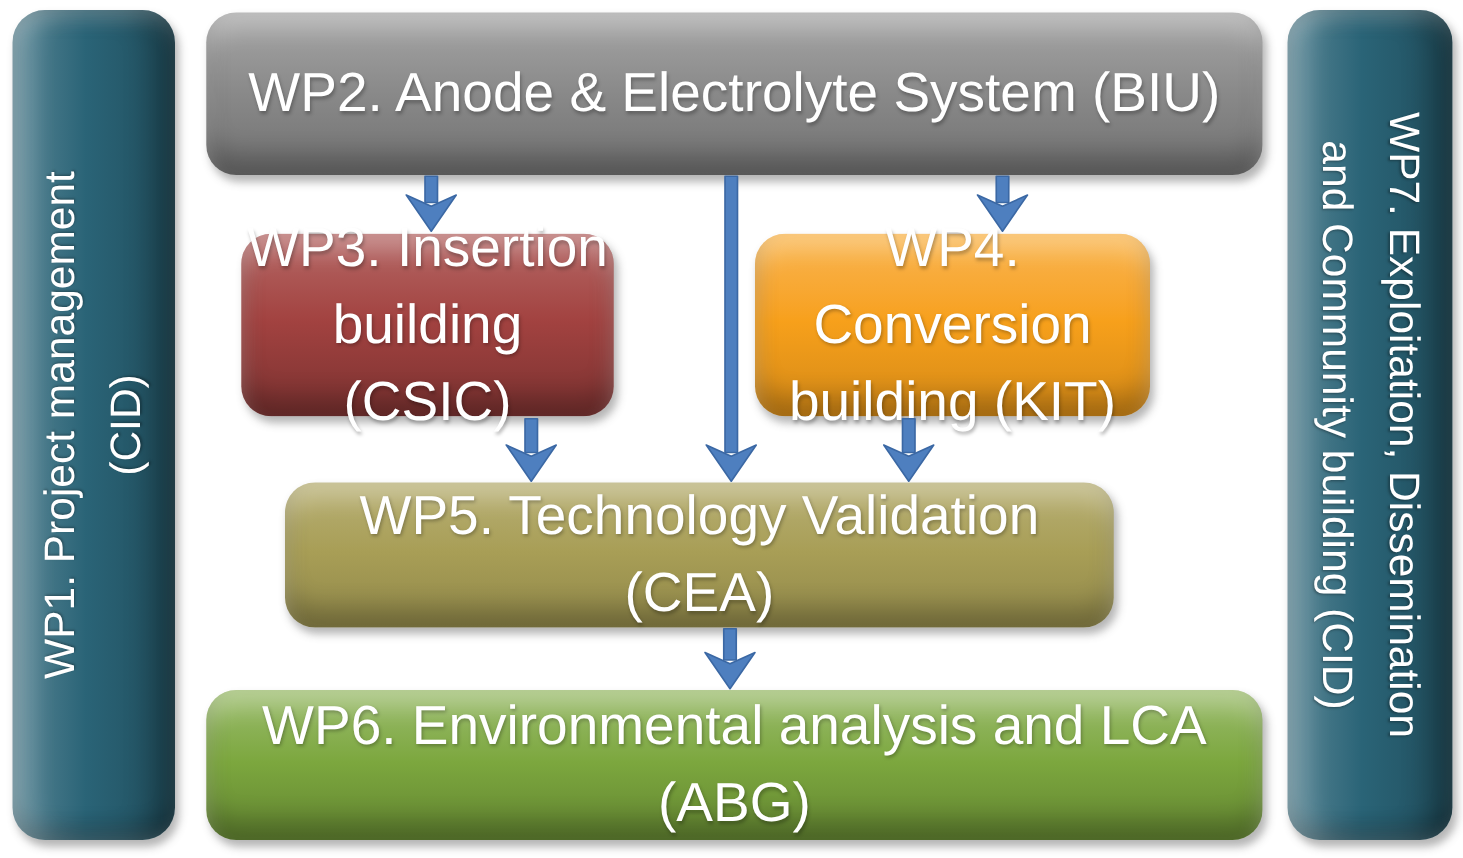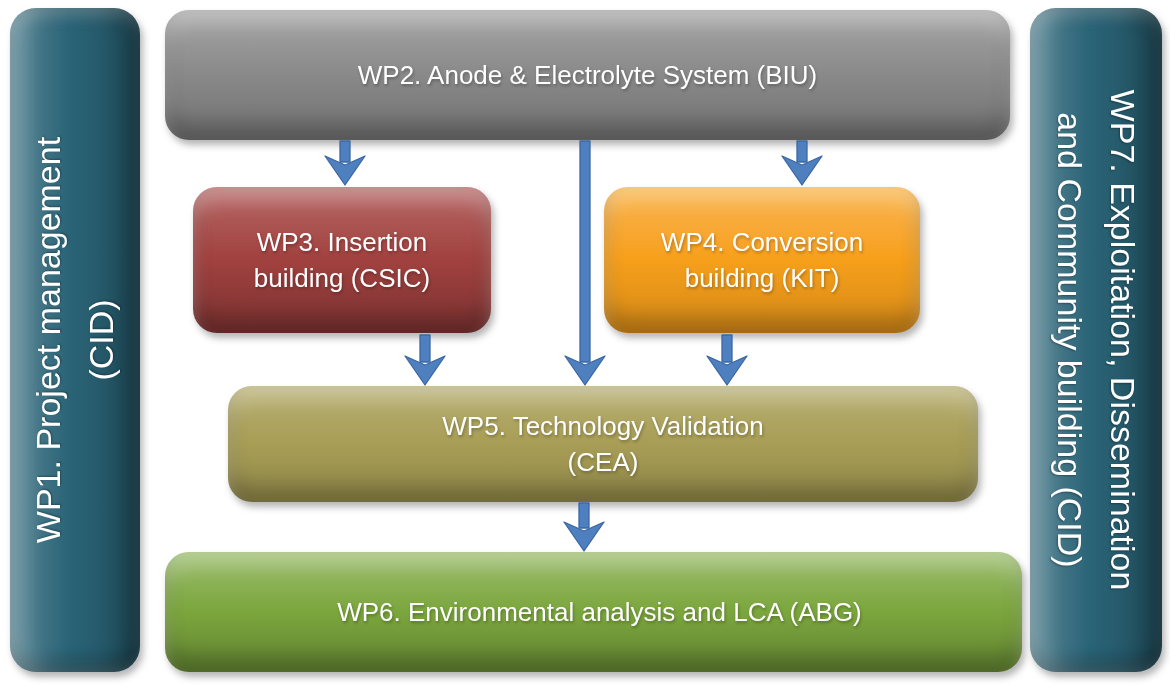--- a/index.html
+++ b/index.html
@@ -51,33 +51,33 @@
          color-mix(in srgb,var(--wp4-color),black 14%) 100%);}
   .wp5{background:var(--wp5-color);
        background-image:linear-gradient(180deg,
          color-mix(in srgb,var(--wp5-color),white 18%) 0%,
          var(--wp5-color) 48%,
          color-mix(in srgb,var(--wp5-color),black 14%) 100%);}
   .wp6{background:var(--wp6-color);
        background-image:linear-gradient(180deg,
          color-mix(in srgb,var(--wp6-color),white 24%) 0%,
          var(--wp6-color) 48%,
-         color-mix(in srgb,var(--wp6-color),black 20%) 100%);padding-left:12px;}
+         color-mix(in srgb,var(--wp6-color),black 20%) 100%);}
 
   
   .pos-wp1{left:10px;top:8px;width:130px;height:664px;}
   .pos-wp7{left:1030px;top:8px;width:132px;height:664px;}
   .pos-wp2{left:165px;top:10px;width:845px;height:130px;}
   .pos-wp3{left:193px;top:187px;width:298px;height:146px;}
   .pos-wp4{left:604px;top:187px;width:316px;height:146px;}
-  .pos-wp5{left:228px;top:386px;width:750px;height:116px;}
+  .pos-wp5{left:228px;top:386px;width:663px;height:116px;}
   .pos-wp6{left:165px;top:552px;width:845px;height:120px;}
 
   
-  .label{font-size:26px;line-height:1.4;text-shadow:1px 2px 3px rgba(0,0,0,0.28);}
+  .label{font-size:44px;line-height:1.4;text-shadow:1px 2px 3px rgba(0,0,0,0.28);}
   .vtext{position:absolute;left:50%;top:50%;width:660px;
          transform:translate(-50%,-50%) rotate(-90deg);
          text-align:center;font-size:34px;line-height:1.55;
          text-shadow:1px 1px 2px rgba(0,0,0,0.3);}
   .vtext.cw{transform:translate(-50%,-50%) rotate(90deg);}
 
   
   .arrow{position:absolute;overflow:visible;}
   .arrow rect,.arrow path{fill:var(--arrow-color);stroke:#3B68A4;
          stroke-width:1.3;stroke-linejoin:round;}

